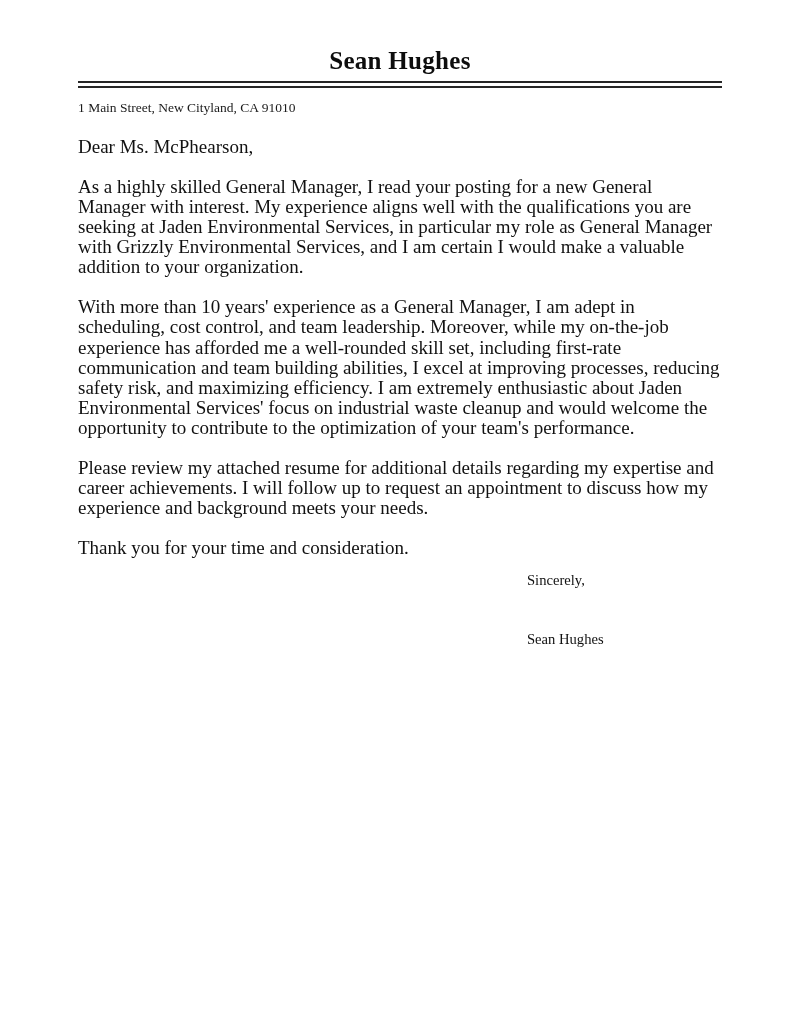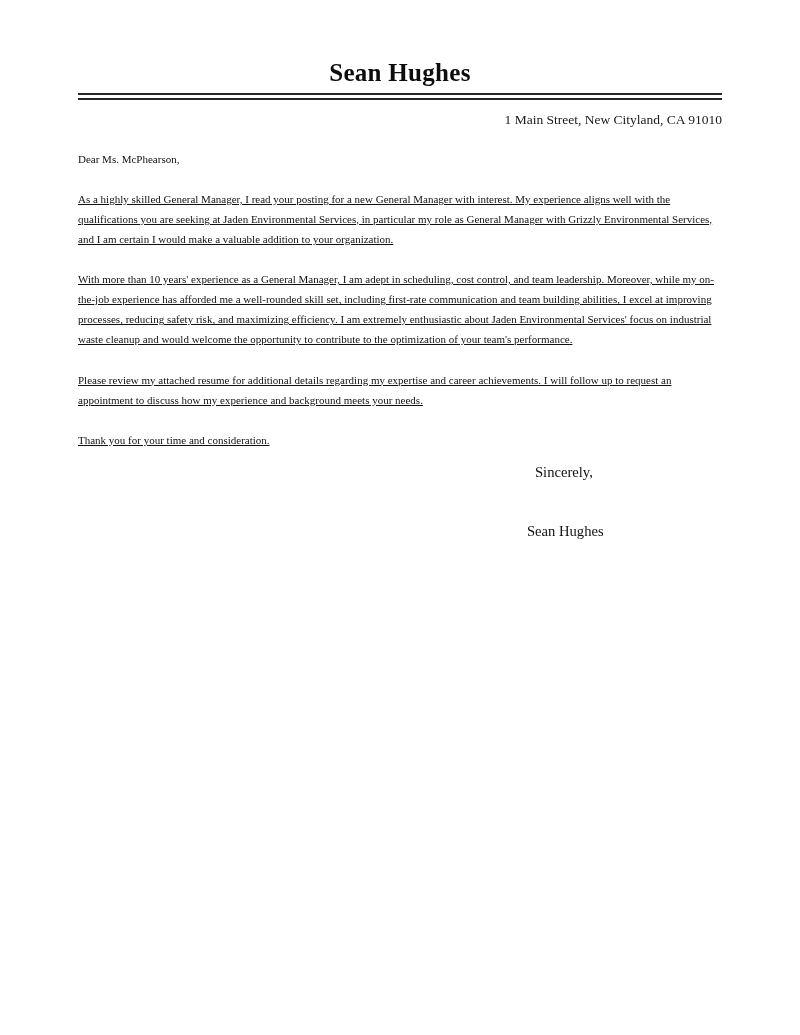--- a/index.html
+++ b/index.html
@@ -20,21 +20,21 @@
     position: relative;
     width: 800px;
     height: 1035px;
     background: #ffffff;
     box-sizing: border-box;
   }
 
   .content {
     position: absolute;
     left: 78px;
-    top: 12px;
+    top: 0;
     width: 644px;
   }
 
   
   .letterhead {
     padding-top: 48px;
   }
   .name-title {
     text-align: center;
     font-size: 25px;
@@ -56,57 +56,56 @@
     position: absolute;
     left: 0;
     width: 100%;
     height: 2px;
     background: #262626;
   }
   .rule::before { top: 0; }
   .rule::after  { top: 5px; }
 
   .contact {
-    text-align: right;
+    text-align: left;
     font-size: 13.5px;
     line-height: 18.5px;
     color: #1a1a1a;
     margin-top: 11px;
   }
   .contact div { white-space: nowrap; }
 
   
   .body-block {
     margin-top: 19px;
-    font-size: 11px;
+    font-size: 19px;
     line-height: 20.1px;
     color: #111111;
     text-align: left;
   }
   .salutation {
     margin: 0 0 20px 0;
   }
   .para {
     margin: 0 0 20px 0;
-    text-decoration: underline;
   }
   .para:last-child {
     margin-bottom: 0;
   }
 
   
   .signoff {
     margin-top: 12px;
     padding-left: 449px;
     font-size: 14.6px;
     line-height: 20.1px;
     color: #111111;
   }
   .signoff .closing {
-    margin: 8px;
+    margin: 0;
   }
   .signoff .signer {
     margin: 39px 0 0 0;
   }
 </style>
 </head>
 <body>
 
 <div class="page">
   <div class="content">

